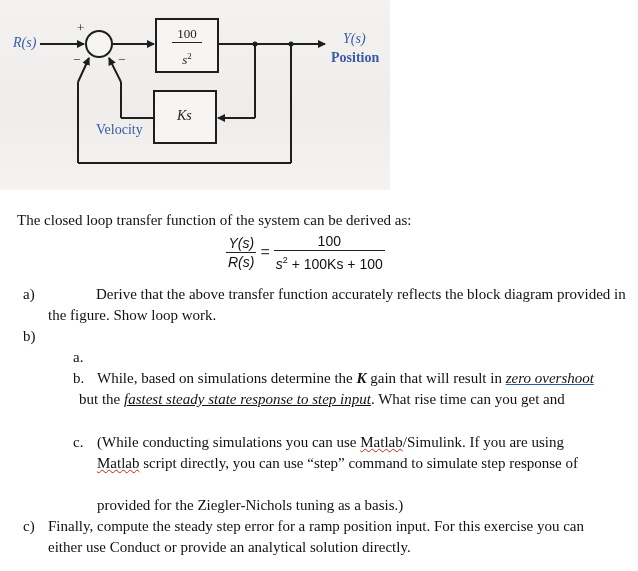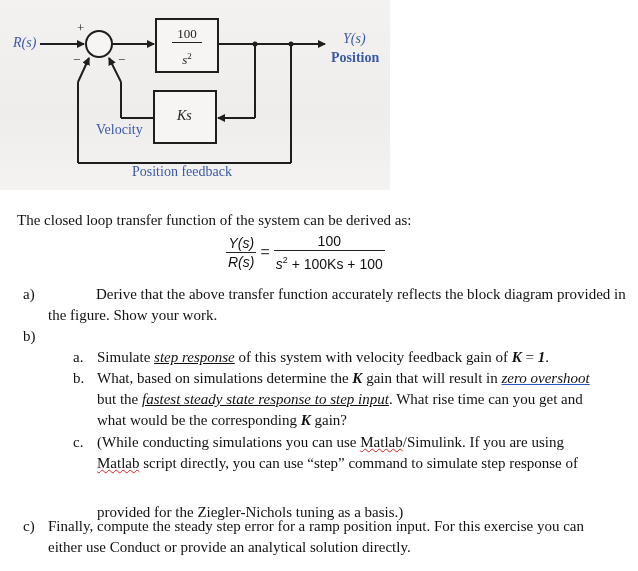--- a/index.html
+++ b/index.html
@@ -90,57 +90,54 @@
     <span class="num">100</span>
     <span class="bar"></span>
     <span class="den"><span>s</span><sup>2</sup></span>
   </div>
 
   <span class="block-text italic" style="left:177px; top:108px; font-size:14px;">Ks</span>
 
   <span class="diag-label italic" style="left:343px; top:31px;">Y(s)</span>
   <span class="diag-label" style="left:331px; top:50px;font-weight:bold;">Position</span>
   <span class="diag-label" style="left:96px; top:122px;">Velocity</span>
-  <span class="diag-label" style="left:132px; top:164px;">Position feedback</span>
 </div>
 
 <div id="intro" class="para">The closed loop transfer function of the system can be derived as:</div>
 
 <div id="equation">
   <span class="eqfrac">
     <span class="n" style="font-style:italic;">Y(s)</span>
     <span class="b"></span>
     <span class="d" style="font-style:italic;">R(s)</span>
   </span><span class="eq-equals">=</span><span class="eqfrac">
     <span class="n">100</span>
     <span class="b"></span>
     <span class="d"><i>s</i><sup>2</sup><span> + 100Ks + 100</span></span>
   </span>
 </div>
 
 <div class="item" style="left:0; top:284px; width:638px; height:44px;">
   <span class="marker" style="left:23px; top:0;">a)</span>
   <span class="text" style="left:48px; top:0;margin-left:48px;">Derive that the above transfer function accurately reflects the block diagram provided in</span>
-  <span class="text" style="left:48px; top:21px;">the figure. Show your work.</span>
+  <span class="text" style="left:48px; top:21px;">the figure. Show loop work.</span>
 </div>
 
 <div class="item" style="left:0; top:326px; width:638px; height:210px;">
   <span class="marker" style="left:23px; top:0;">b)</span>
 
   <span class="marker" style="left:73px; top:21px;">a.</span>
-  <span class="text" style="left:97px; top:21px;"><span>Simulate </span><span class="uline">step response</span><span> of this system with velocity feedback gain of </span><b class="k">K</b><span> = </span><b class="k">1</b><span>.</span></span>
 
   <span class="marker" style="left:73px; top:42px;">b.</span>
-  <span class="text" style="left:97px; top:42px;"><span>What, based on simulations determine the </span><b class="k">K</b><span> gain that will result in </span><span class="uline-blue">zero overshoot</span></span>
-  <span class="text" style="left:97px; top:63px;"><span>but the </span><span class="uline">fastest steady state response to step input</span><span>. What rise time can you get and</span></span>
-  <span class="text" style="left:97px; top:84px;"><span>what would be the corresponding </span><b class="k">K</b><span> gain?</span></span>
+  <span class="text" style="left:97px; top:42px;"><span>While, based on simulations determine the </span><b class="k">K</b><span> gain that will result in </span><span class="uline-blue">zero overshoot</span></span>
+  <span class="text" style="left:79px; top:63px;"><span>but the </span><span class="uline">fastest steady state response to step input</span><span>. What rise time can you get and</span></span>
 
   <span class="marker" style="left:73px; top:106px;">c.</span>
   <span class="text" style="left:97px; top:127px;"><span class="spell">Matlab</span><span> script directly, you can use “step” command to simulate step response of</span></span>
   <span class="text" style="left:97px; top:106px;"><span>(While conducting simulations you can use </span><span class="spell">Matlab</span><span>/Simulink. If you are using</span></span>
-  <span class="text" style="left:97px; top:176px;">provided for the Ziegler-Nichols tuning as a basis.)</span>
+  <span class="text" style="left:97px; top:169px;">provided for the Ziegler-Nichols tuning as a basis.)</span>
 </div>
 
 <div class="item" style="left:0; top:516px; width:638px; height:44px;">
   <span class="marker" style="left:23px; top:0;">c)</span>
   <span class="text" style="left:48px; top:0;">Finally, compute the steady step error for a ramp position input. For this exercise you can</span>
   <span class="text" style="left:48px; top:21px;">either use Conduct or provide an analytical solution directly.</span>
 </div>
 
 </body></html>

